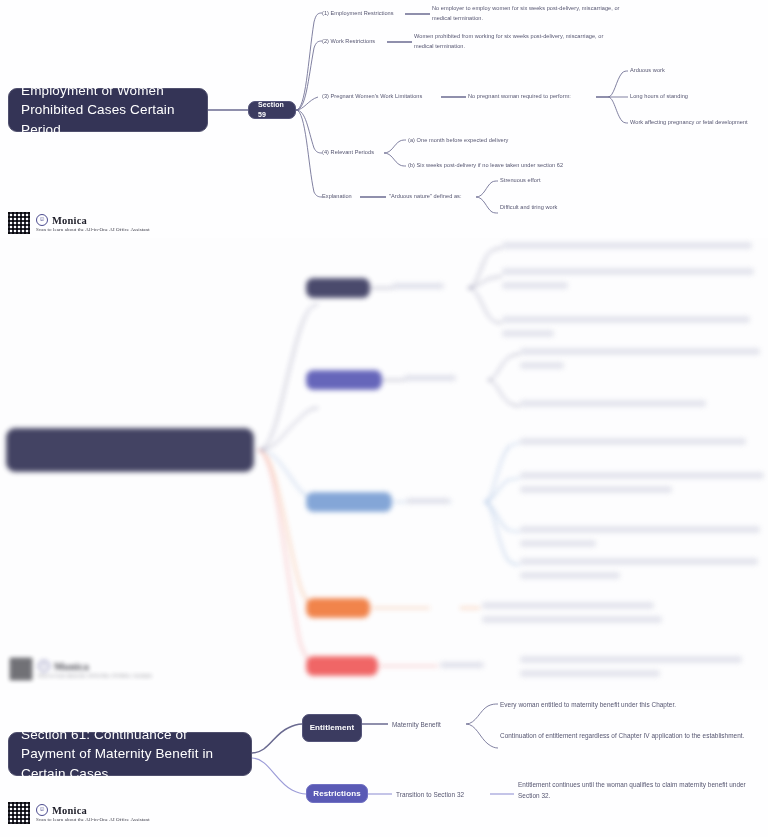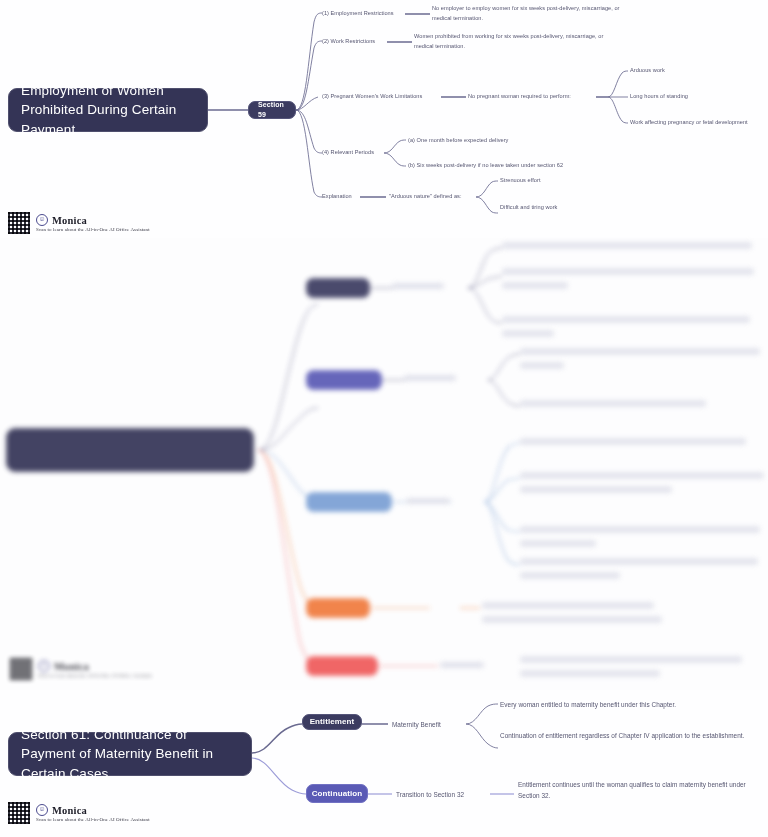--- a/index.html
+++ b/index.html
@@ -120,21 +120,21 @@
 
     <path d="M384,153 C392,153 394,144 400,141 C402,140 404,140 406,140"></path>
     <path d="M384,153 C392,153 394,162 400,165 C402,166 404,166 406,166"></path>
 
     <line class="thick" x1="360" y1="197" x2="386" y2="197"></line>
     <path d="M476,197 C484,197 486,186 492,182 C494,181 496,181 498,181"></path>
     <path d="M476,197 C484,197 486,208 492,212 C494,213 496,213 498,213"></path>
   </svg>
 
   <div class="node root" style="left:8px;top:88px;width:200px;height:44px;">
-    <span>Employment of Women Prohibited During Certain Payment</span>
+    <span>Employment of Women Prohibited Cases Certain Period</span>
   </div>
 
   <div class="node dark" style="left:248px;top:101px;width:48px;height:18px;justify-content:center;font-size:7px;">
     <span>Section 59</span>
   </div>
 
   <div class="label" style="left:322px;top:9px;width:84px;">(1) Employment Restrictions</div>
   <div class="label" style="left:432px;top:4px;width:200px;">No employer to employ women for six weeks post-delivery, miscarriage, or medical termination.</div>
 
   <div class="label" style="left:322px;top:37px;width:70px;">(2) Work Restrictions</div>
@@ -268,29 +268,29 @@
     <path d="M466,34 C476,34 480,20 488,16 C492,14 495,14 498,14"></path>
     <path d="M466,34 C476,34 480,48 488,54 C492,57 495,58 498,58"></path>
     <line class="thick ind" x1="366" y1="104" x2="392" y2="104"></line>
     <line class="thick ind" x1="490" y1="104" x2="514" y2="104"></line>
   </svg>
 
   <div class="node root" style="left:8px;top:735px;width:244px;height:44px;position:absolute;top:42px;">
     <span>Section 61: Continuance of Payment of Maternity Benefit in Certain Cases</span>
   </div>
 
-  <div class="node dark" style="left:302px;top:24px;width:60px;height:16px;justify-content:center;font-size:8px;">
+  <div class="node dark" style="left:302px;top:24px;width:60px;height:28px;justify-content:center;font-size:8px;">
     <span>Entitlement</span>
   </div>
   <div class="label big" style="left:392px;top:29px;width:76px;">Maternity Benefit</div>
   <div class="label big" style="left:500px;top:9px;width:260px;">Every woman entitled to maternity benefit under this Chapter.</div>
   <div class="label big" style="left:500px;top:40px;width:262px;">Continuation of entitlement regardless of Chapter IV application to the establishment.</div>
 
   <div class="node indigo" style="left:306px;top:94px;width:62px;height:19px;justify-content:center;font-size:8px;">
-    <span>Continuation</span>
+    <span>Restrictions</span>
   </div>
   <div class="label big" style="left:396px;top:99px;width:100px;">Transition to Section 32</div>
   <div class="label big" style="left:518px;top:89px;width:248px;">Entitlement continues until the woman qualifies to claim maternity benefit under Section 32.</div>
 
   <div class="monica" style="left:8px;top:112px;">
     <div class="qr"></div>
     <div class="mtxt">
       <div class="mrow">
         <div class="mlogo">☺</div>
         <div class="mname">Monica</div>

